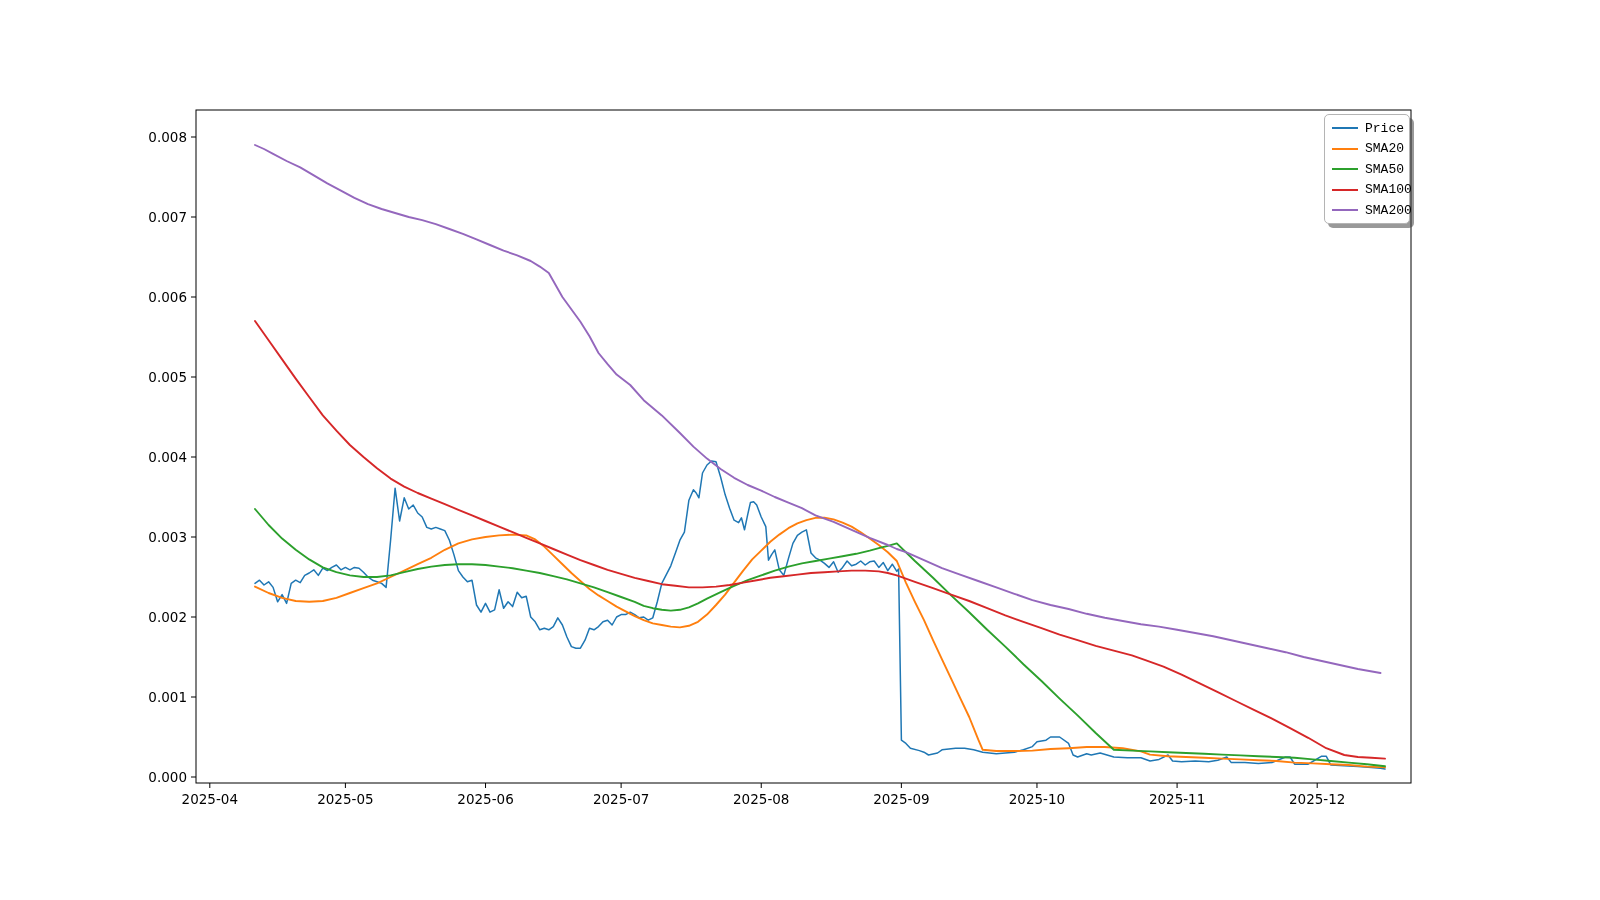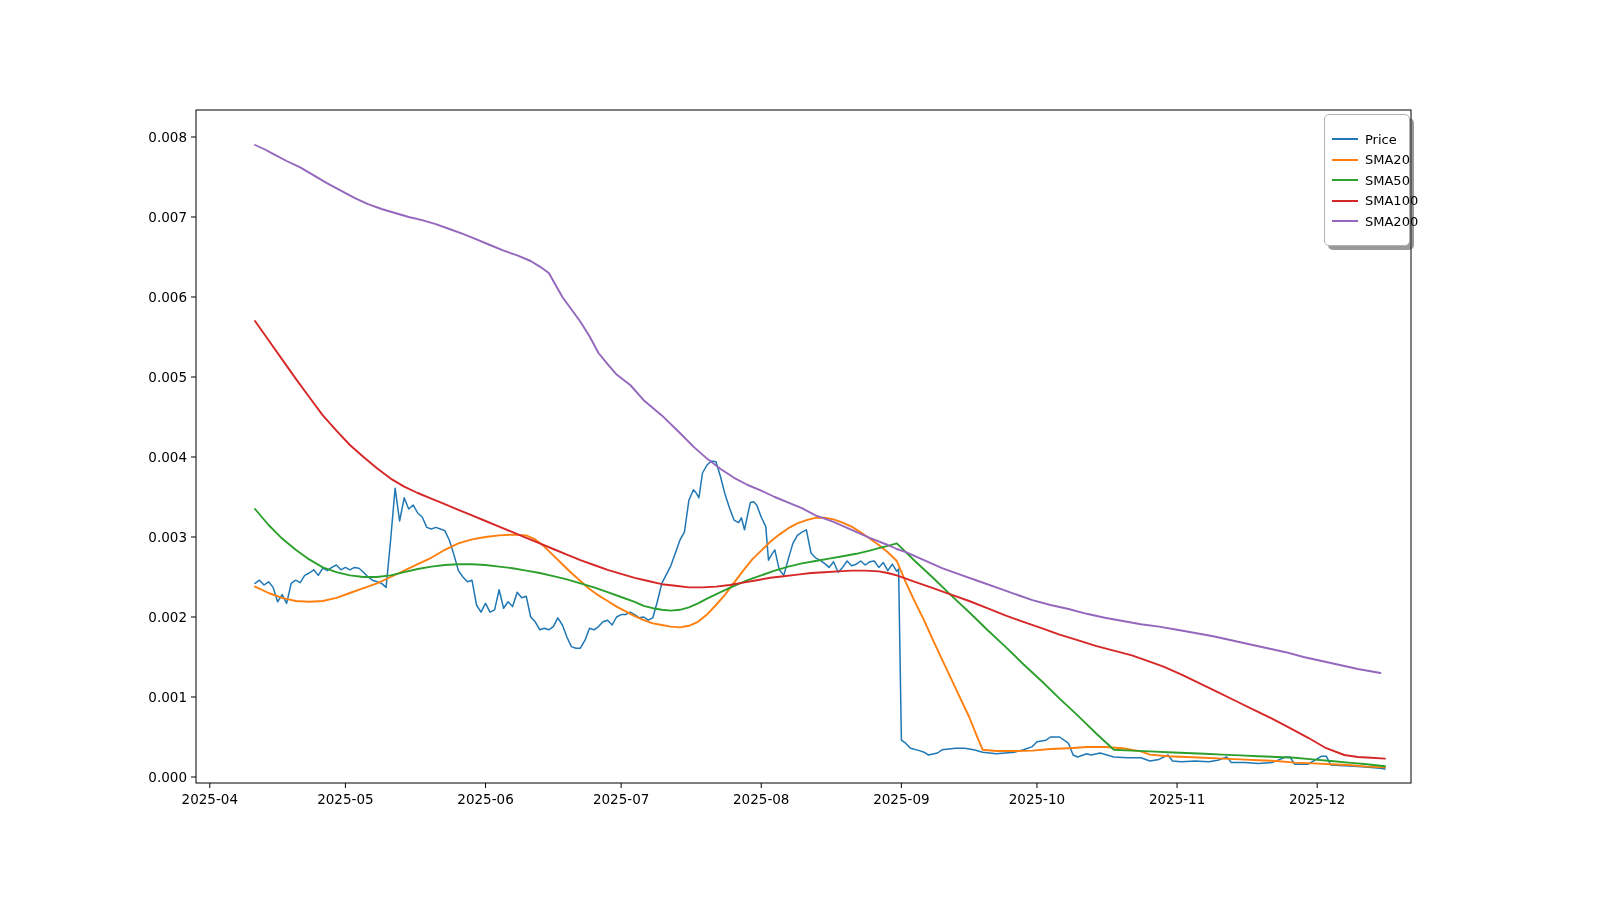--- a/index.html
+++ b/index.html
@@ -1,22 +1,22 @@
 <!DOCTYPE html>
 <html><head>
 <meta charset="utf-8">
 <style>
   html,body{margin:0;padding:0;background:#ffffff;}
   #canvas{position:relative;width:1600px;height:900px;background:#ffffff;overflow:hidden;
           font-family:"DejaVu Sans","Liberation Sans",sans-serif;}
   #plot-svg{position:absolute;left:0;top:0;}
   .tick-text{fill:#000000;font-size:13.5px;font-family:"DejaVu Sans","Liberation Sans",sans-serif;}
-  #legend{position:absolute;left:1324px;top:114px;width:86px;height:132px;background:#ffffff;
+  #legend{position:absolute;left:1324px;top:114px;width:86px;height:110px;background:#ffffff;
           border:1px solid #b4b4b4;border-radius:5px;box-shadow:4px 4px 0 rgba(70,70,70,0.55);
-          display:flex;flex-direction:column;justify-content:center;padding:2px 0;box-sizing:border-box;z-index:5;}
+          display:flex;flex-direction:column;justify-content:center;padding:2px 0;box-sizing:border-box;z-index:5;font-family:Liberation Mono, monospace;}
   .legend-row{display:flex;align-items:center;height:20.5px;padding-left:7px;}
   .legend-swatch{display:inline-block;width:26px;height:0;border-top-width:2px;border-top-style:solid;margin-right:7px;flex:0 0 auto;}
   .legend-label{font-size:13px;color:#000000;white-space:nowrap;line-height:1;}
 </style>
 </head>
 <body>
 
 <div id="canvas">
   <svg id="plot-svg" width="1600" height="900" viewBox="0 0 1600 900">
       <rect x="196" y="110" width="1215" height="673" fill="none" stroke="#000000" stroke-width="1"></rect>

